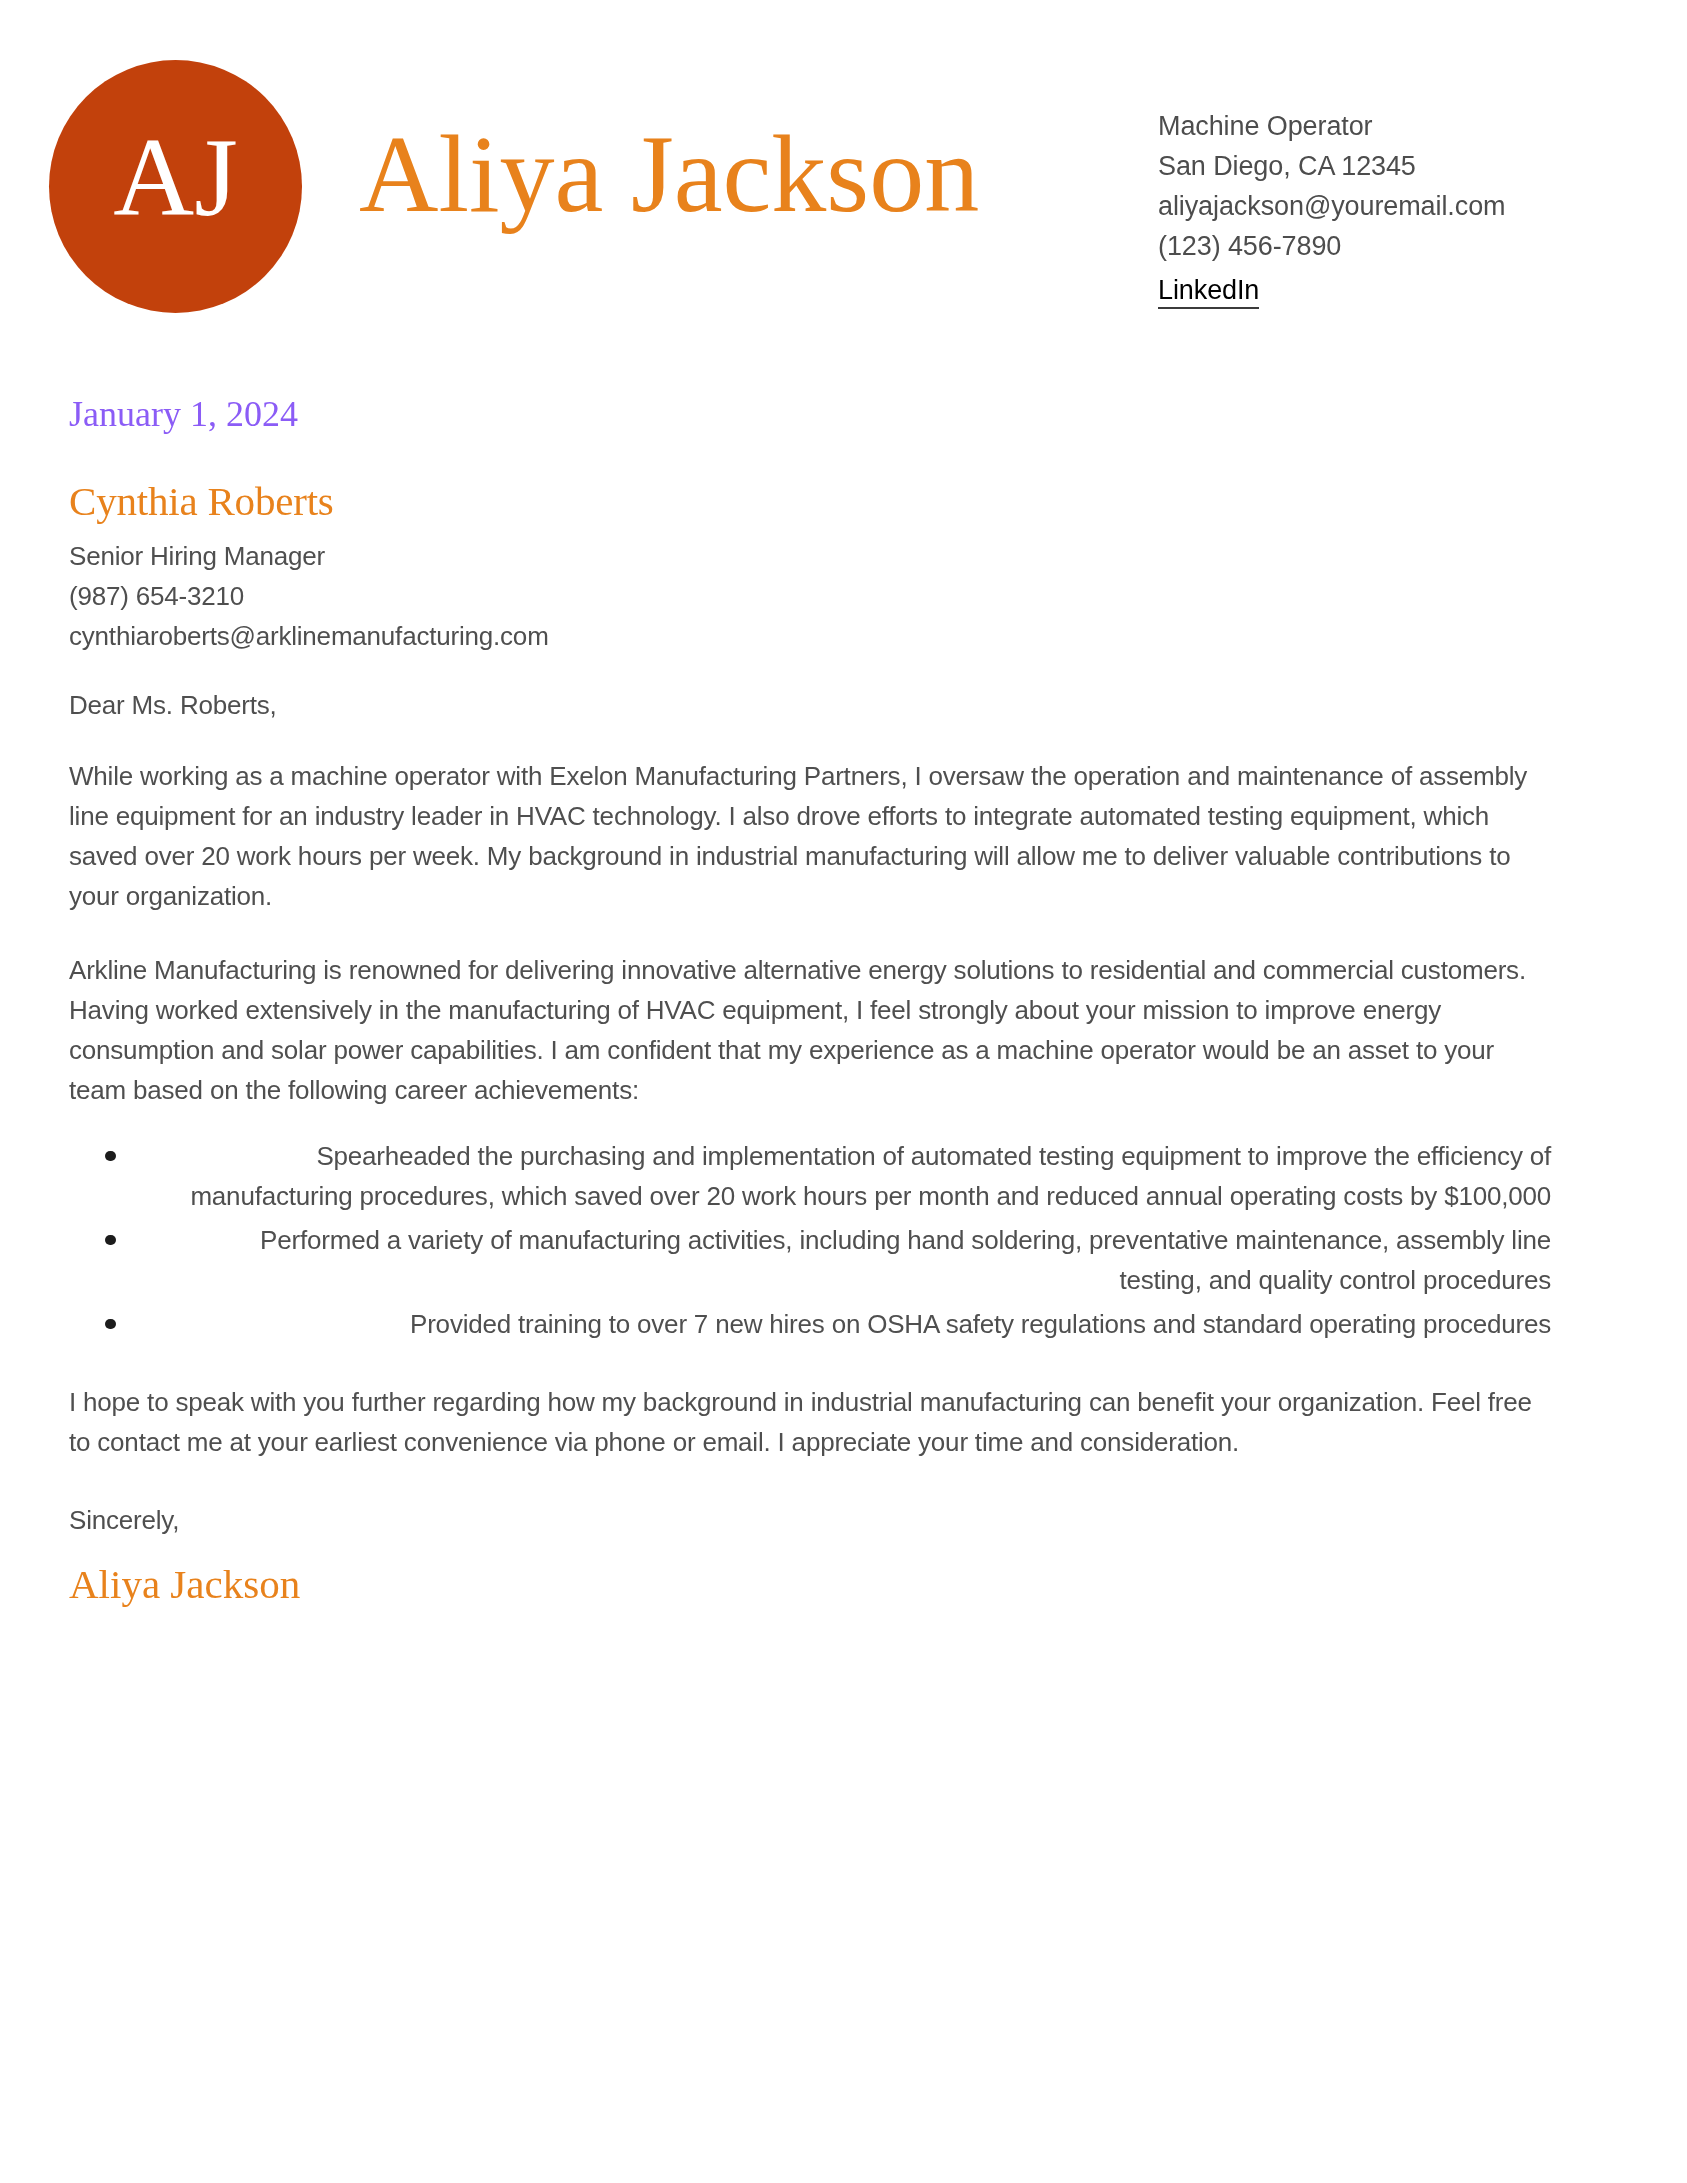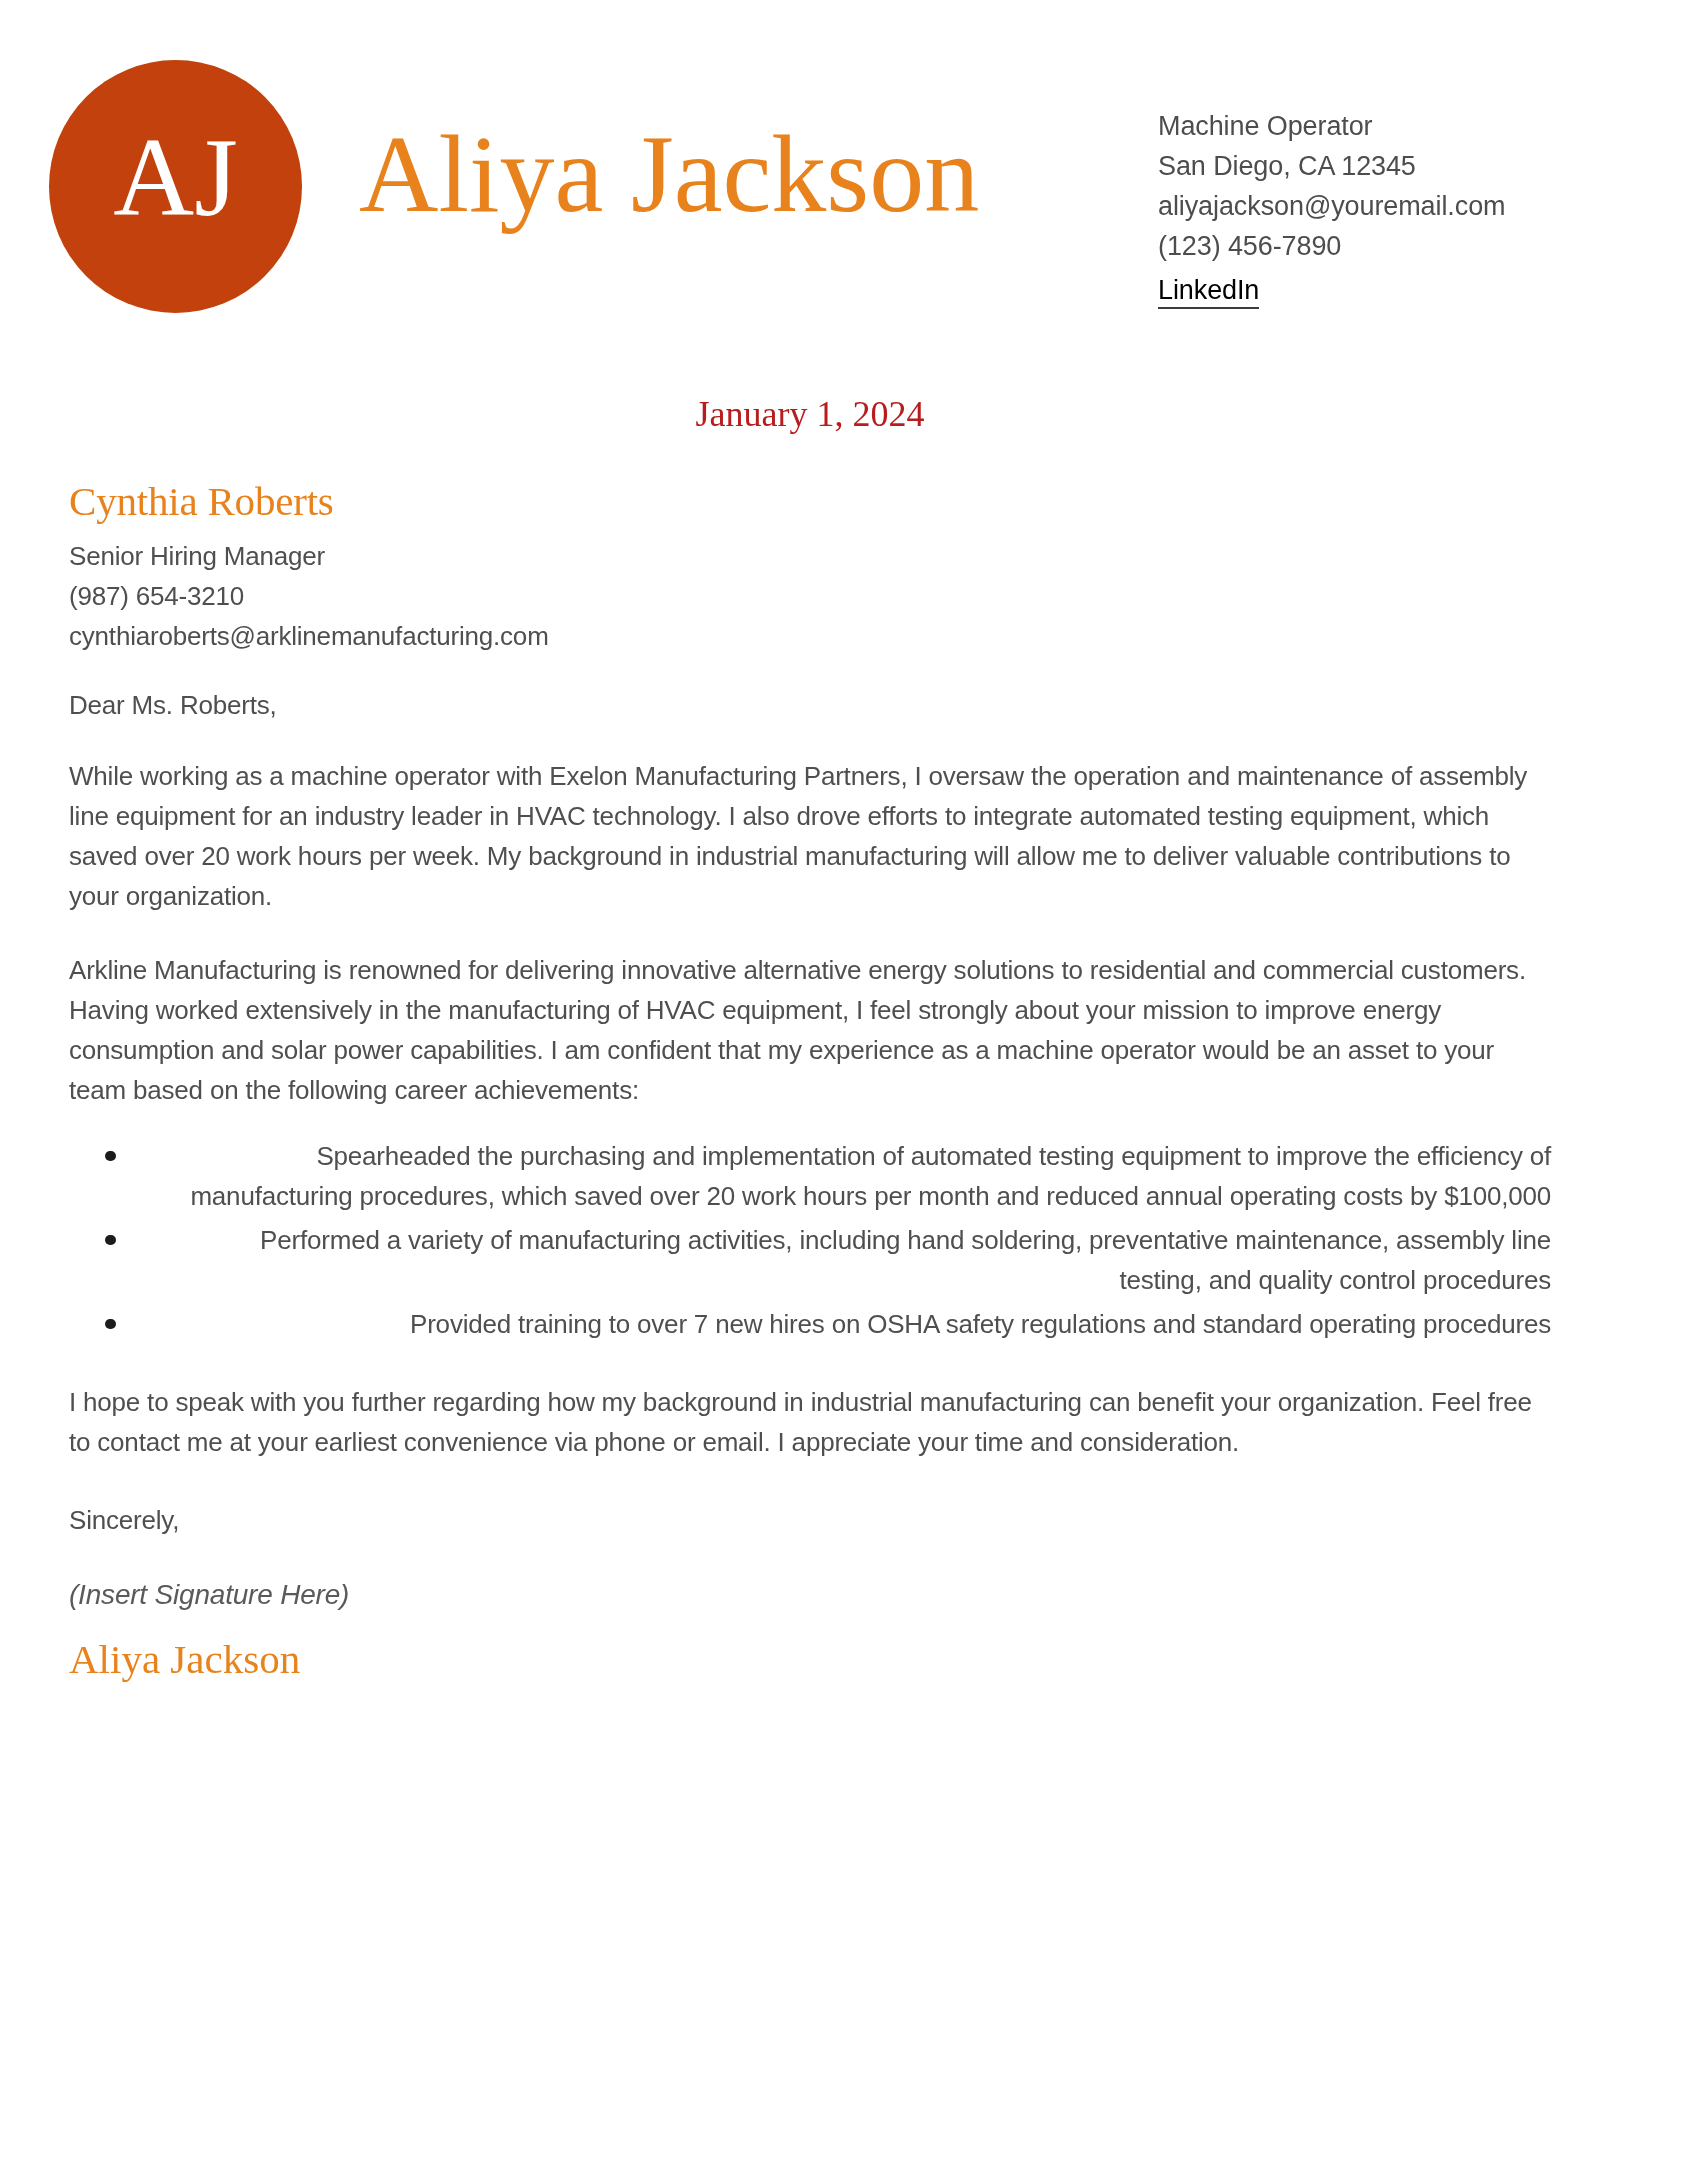--- a/index.html
+++ b/index.html
@@ -74,22 +74,21 @@
     line-height: 40px;
     color: #4f4f4f;
     letter-spacing: -0.2px;
   }
   .serif { font-family: "Liberation Serif", serif; letter-spacing: 0; }
 
   .date {
     margin-top: 392px;
     font-size: 36px;
     line-height: 44px;
-    color: #b91c1c;
-    text-align: center;
+    color: #8b5cf6;
   }
   .recipient-name {
     margin-top: 39px;
     font-family: "Liberation Serif", serif;
     font-weight: 400;
     font-size: 41px;
     line-height: 52px;
     color: #E8821C;
   }
   .recipient-details { margin-top: 9.3px; }
@@ -186,19 +185,18 @@
       <li>
         <span class="dot"></span>
         <span class="li-text">Provided training to over 7 new hires on OSHA safety regulations and standard operating procedures</span>
       </li>
     </ul>
 
     <p class="closing-para">I hope to speak with you further regarding how my background in industrial manufacturing can benefit your organization. Feel free to contact me at your earliest convenience via phone or email. I appreciate your time and consideration.</p>
 
     <p class="valediction">Sincerely,</p>
 
-    <p class="sig-placeholder">(Insert Signature Here)</p>
 
     <p class="sig-name">Aliya Jackson</p>
 
   </main>
 </div>
 
 
 </body></html>

